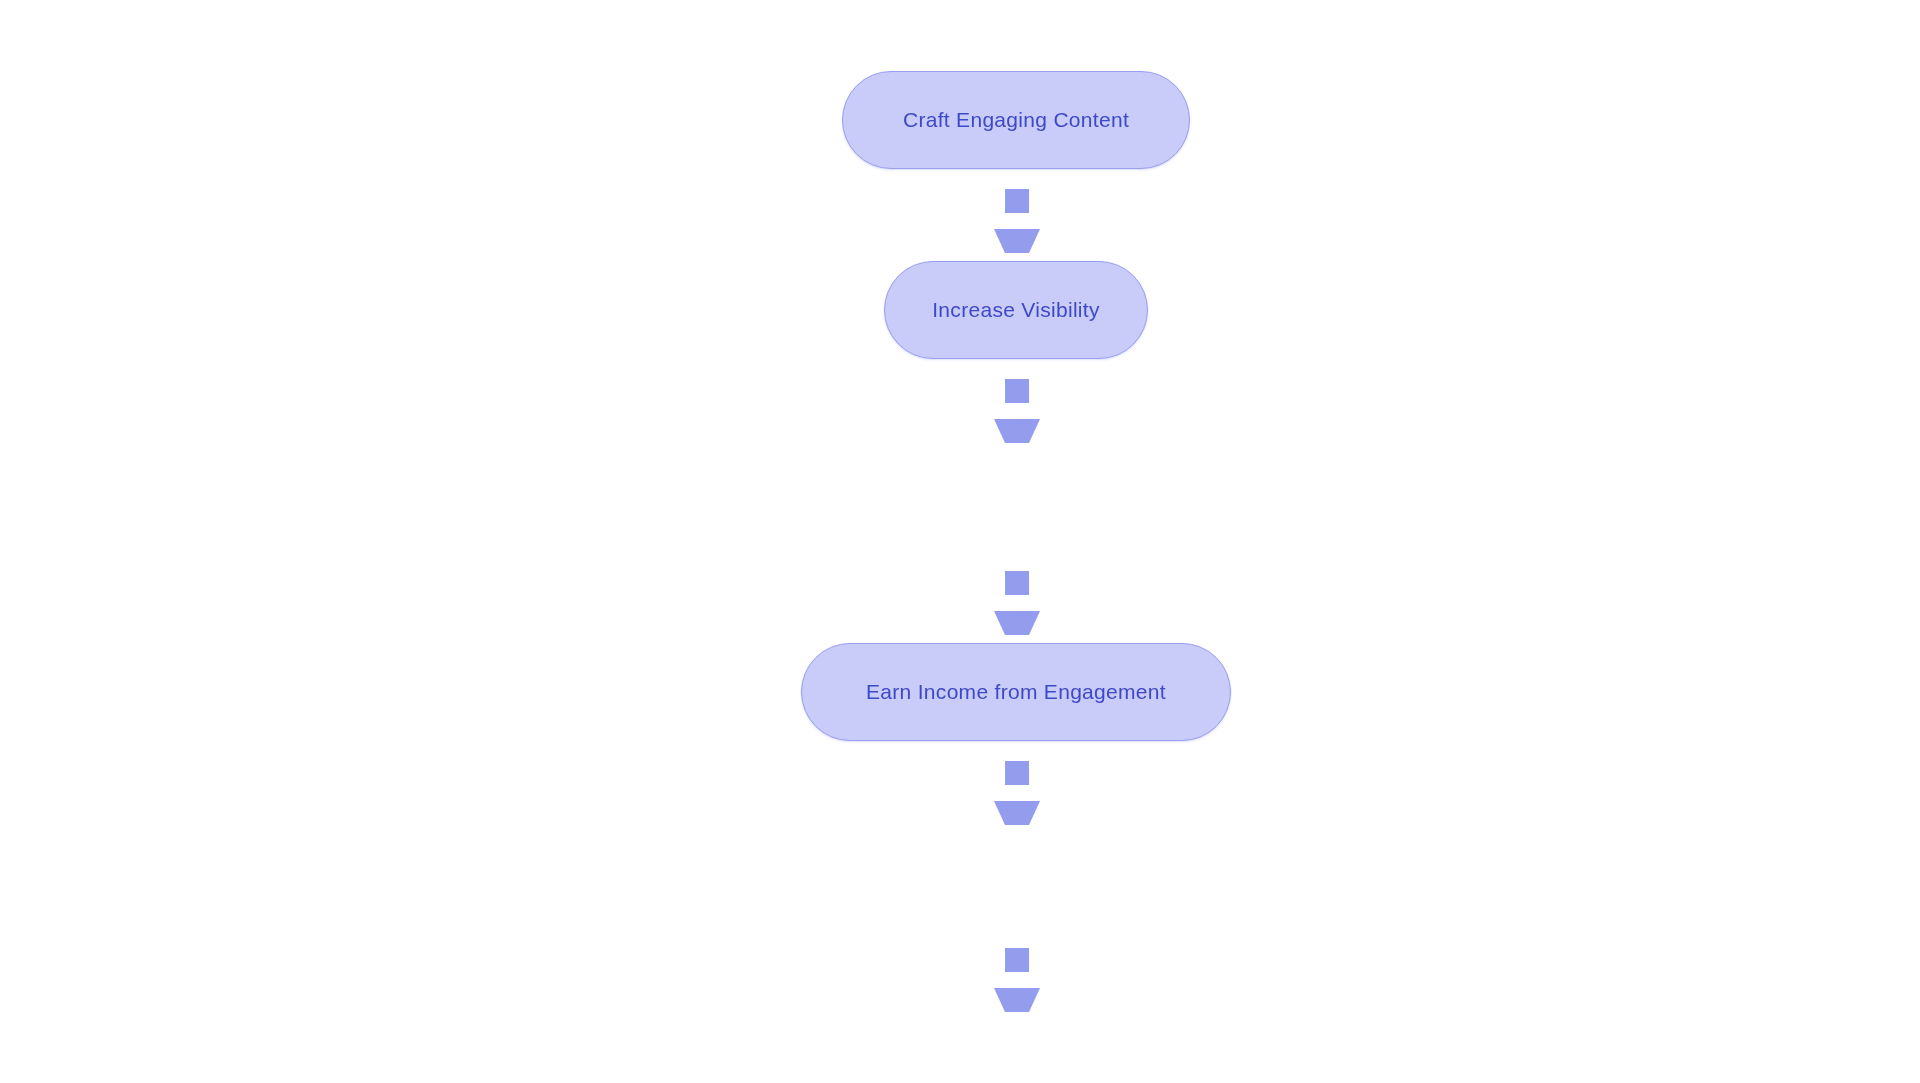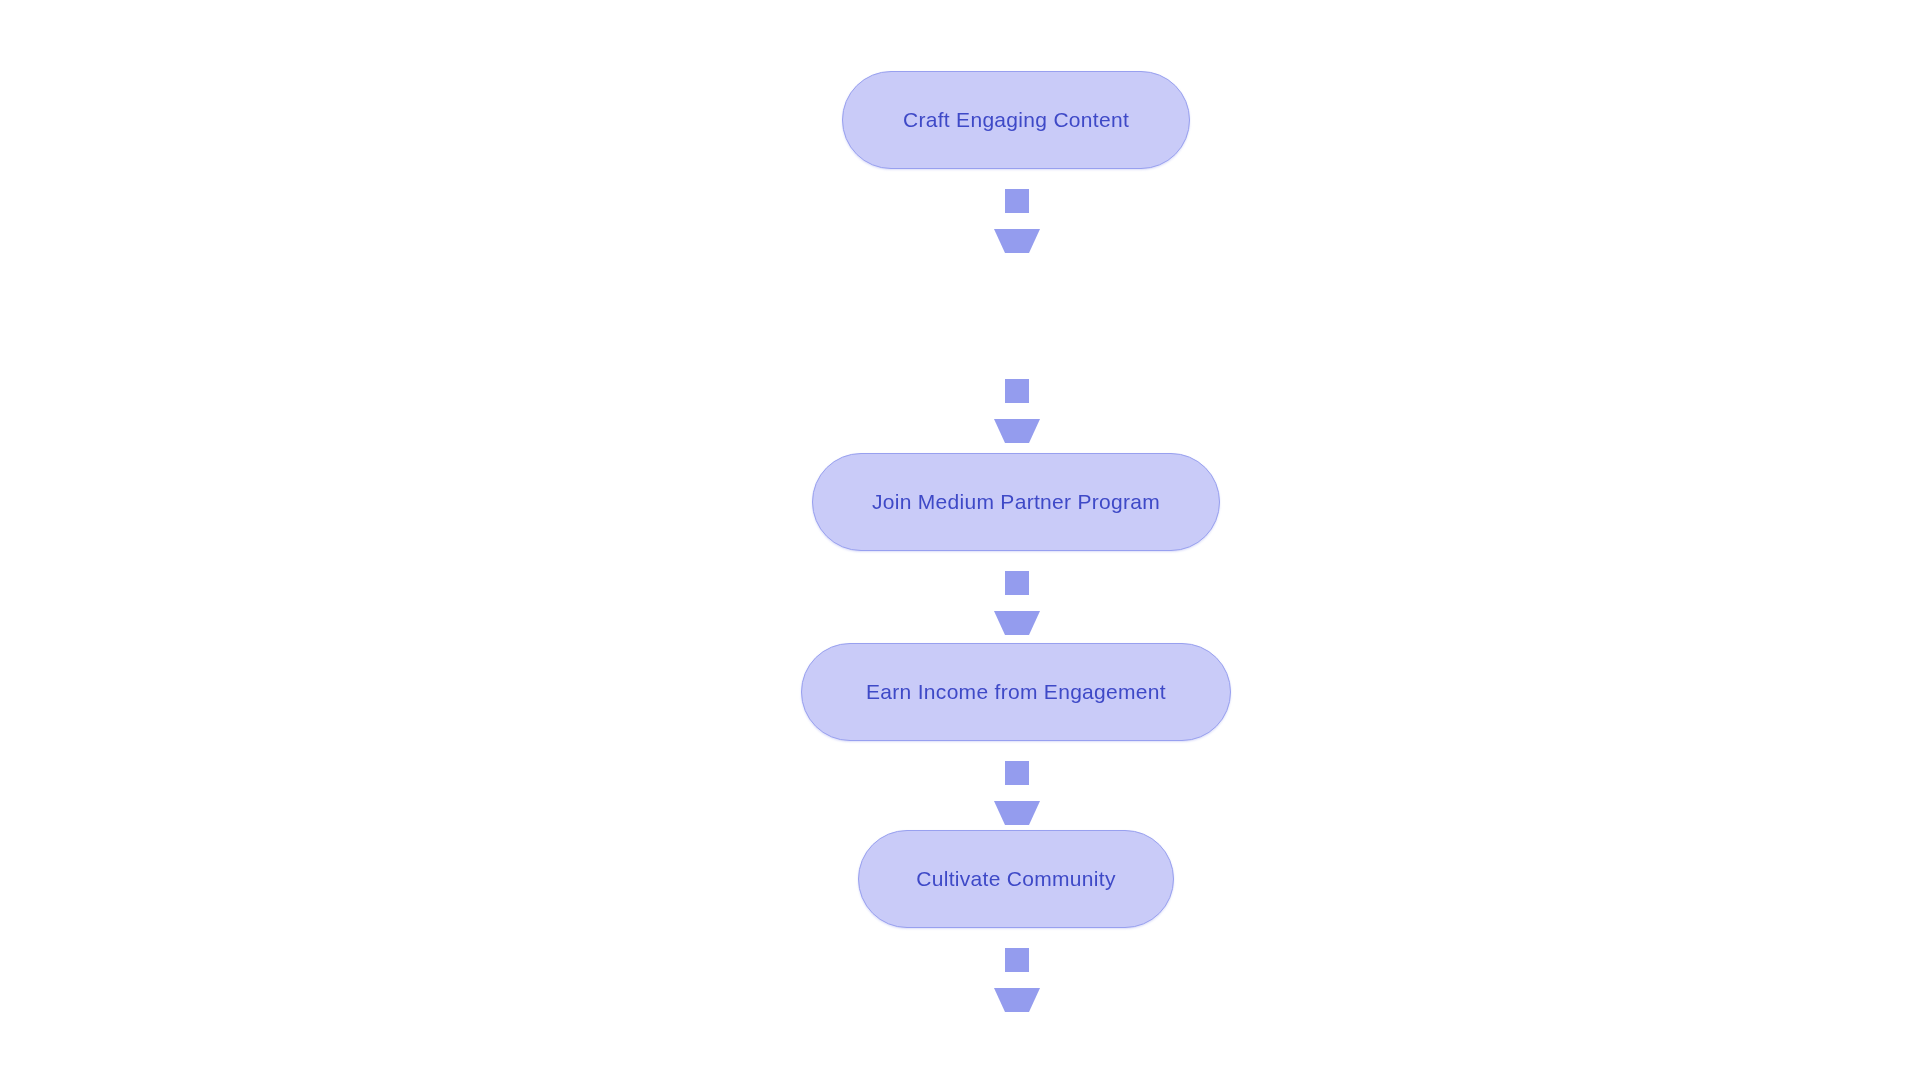--- a/index.html
+++ b/index.html
@@ -78,47 +78,44 @@
 
   <div class="node node-1">
     <span>Craft Engaging Content</span>
   </div>
 
   <div class="arrow arrow-1">
     <div class="line"></div>
     <div class="head"></div>
   </div>
 
+  <div class="node node-2">
+    <span>Increase Visibility</span>
+  </div>
 
   <div class="arrow arrow-2">
     <div class="line"></div>
     <div class="head"></div>
   </div>
 
-  <div class="node node-3">
-    <span>Join Medium Partner Program</span>
-  </div>
 
   <div class="arrow arrow-3">
     <div class="line"></div>
     <div class="head"></div>
   </div>
 
   <div class="node node-4">
     <span>Earn Income from Engagement</span>
   </div>
 
   <div class="arrow arrow-4">
     <div class="line"></div>
     <div class="head"></div>
   </div>
 
-  <div class="node node-5">
-    <span>Cultivate Community</span>
-  </div>
 
   <div class="arrow arrow-5">
     <div class="line"></div>
     <div class="head"></div>
   </div>
 
 
 </div>
 
 </body></html>

